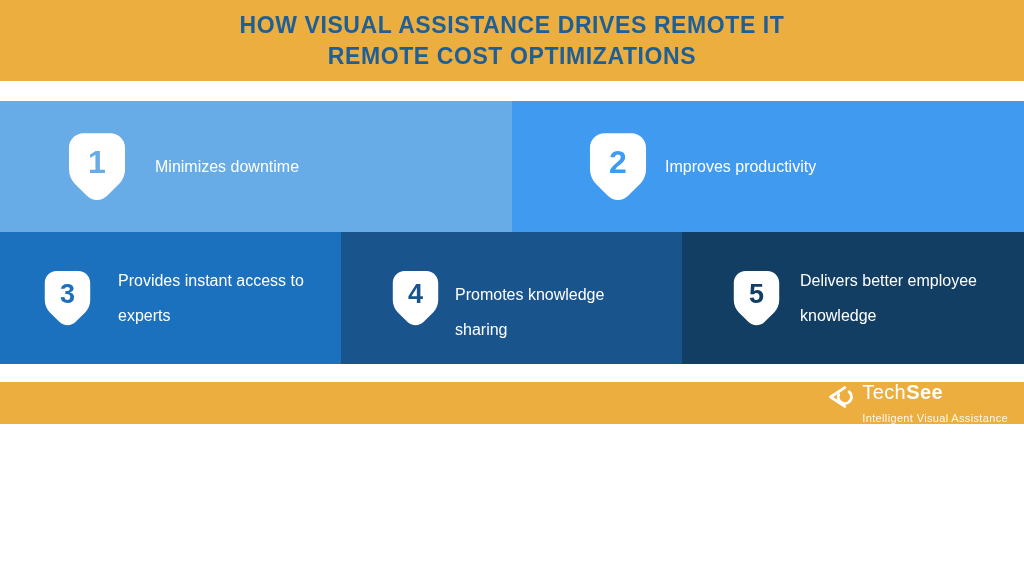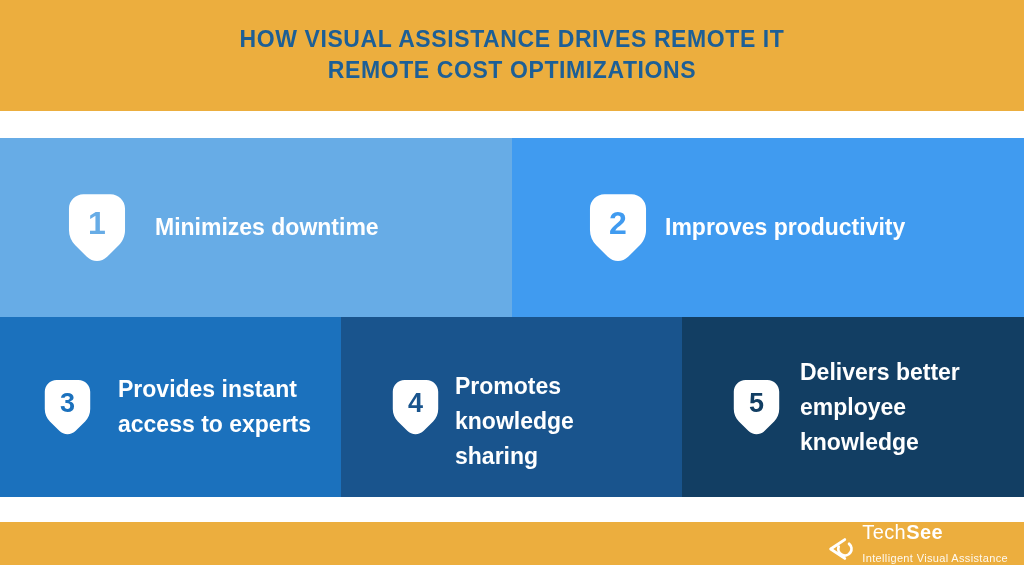--- a/index.html
+++ b/index.html
@@ -1,18 +1,18 @@
 <!DOCTYPE html>
 <html><head>
 <meta charset="utf-8">
 <style>
   * { margin:0; padding:0; box-sizing:border-box; }
   html,body { width:1024px; height:576px; overflow:hidden; background:#ffffff;
               font-family:"Liberation Sans", sans-serif; }
-  .canvas { width:1024px; height:565px; display:flex; flex-direction:column; }
+  .canvas { width:1024px; height:424px; display:flex; flex-direction:column; }
 
   
   .band-header { height:113px; display:flex; flex-direction:column;
                  align-items:center; justify-content:center; }
   .title-line { font-weight:700; font-size:23px; line-height:31px;
                 letter-spacing:0.6px; text-align:center; }
 
   .gap-top { height:28px; background:#ffffff; }
   .gap-bottom { height:25px; background:#ffffff; }
 
@@ -29,31 +29,31 @@
   .badge { position:relative; flex:none; }
   .row1 .badge { width:58px; height:70px; }
   .row2 .badge { width:47px; height:57px; }
   .badge svg { width:100%; height:100%; display:block; }
   .badge-num { position:absolute; left:0; right:0; top:0; bottom:12%;
                display:flex; align-items:center; justify-content:center;
                font-weight:700; }
   .row1 .badge-num { font-size:32px; }
   .row2 .badge-num { font-size:27px; }
 
-  .card-label { font-size:23px; line-height:35px; font-weight:700; }
+  .card-label { font-size:16px; line-height:35px; font-weight:400; }
   .card-1 .card-label { margin-left:29px; }
   .card-2 .card-label { margin-left:18px; }
   .card-3 .card-label { margin-left:27px; max-width:218px; }
   .card-4 .card-label { margin-left:16px; max-width:168px;margin-top:28px; }
   .card-5 .card-label { margin-left:20px; max-width:190px; }
 
   
   .band-footer { height:44px; display:flex; align-items:center;
                  justify-content:flex-end; padding-right:16px; }
-  .logo { display:flex; align-items:flex-end; }
+  .logo { display:flex; align-items:flex-start; }
   .logo-eye { width:32px; height:30px; margin-right:5px; }
   .logo-textcol { display:flex; flex-direction:column; }
   .brand { color:#ffffff; font-size:20px; line-height:20px; letter-spacing:0.4px; }
   .brand .light { font-weight:400; }
   .brand .bold { font-weight:700; }
   .tagline { color:rgba(255,255,255,0.92); font-size:11px; letter-spacing:0.35px;
              margin-top:10px; }
 </style>
 </head>
 <body>

